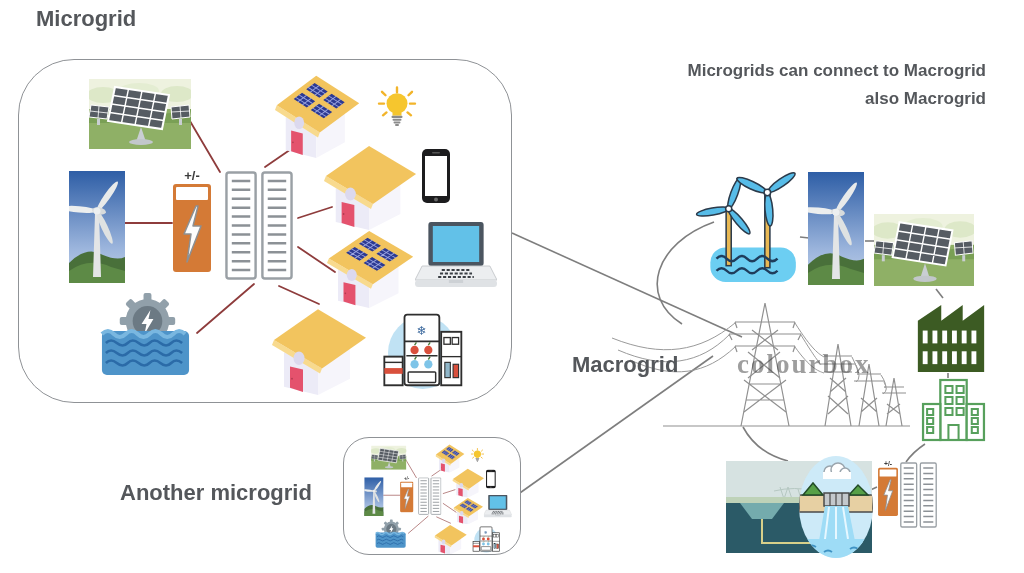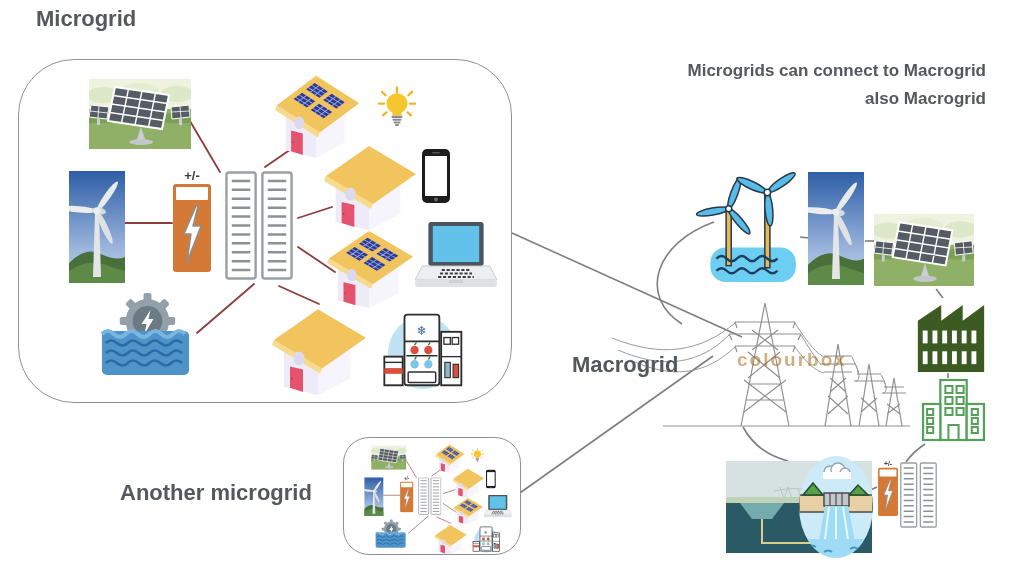--- a/index.html
+++ b/index.html
@@ -14,22 +14,22 @@
   .main-box{left:18px;top:59px;width:494px;height:344px;border-radius:56px;}
   .mini-box{left:343px;top:437px;width:178px;height:118px;border-radius:26px;overflow:hidden;}
   .mg-content{position:absolute;left:0;top:0;width:494px;height:344px;}
   .mini-scale{position:absolute;left:3px;top:1px;width:494px;height:344px;
               transform:scale(0.345);transform-origin:0 0;}
   .cmp{position:absolute;}
   .cmp svg{width:100%;height:100%;display:block;}
   .mg-lines{position:absolute;left:0;top:0;width:100%;height:100%;}
   #overlay{position:absolute;left:0;top:0;z-index:1;}
   .macro{z-index:2;}
-  #watermark{position:absolute;left:737px;top:349px;z-index:4;font-weight:bold;font-size:19px;
-             letter-spacing:2px;color:#a16207;opacity:0.5;}
+  #watermark{position:absolute;left:737px;top:349px;z-index:4;font-weight:bold;font-size:27px;
+             letter-spacing:2px;color:#404040;opacity:0.5;font-family:Liberation Serif, serif;}
   #symdefs{position:absolute;width:0;height:0;overflow:hidden;}
 </style>
 </head>
 <body>
 
 <svg id="symdefs" aria-hidden="true">
   <defs>
     <linearGradient id="skyg" x1="0" y1="0" x2="0" y2="1">
       <stop offset="0" stop-color="#2e5ea6"></stop>
         <stop offset="0.7" stop-color="#9db6dd"></stop>

